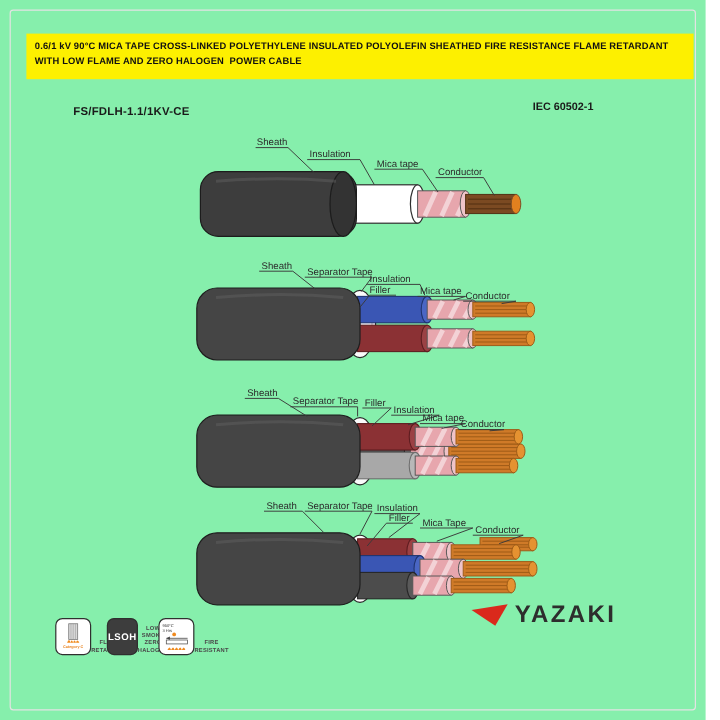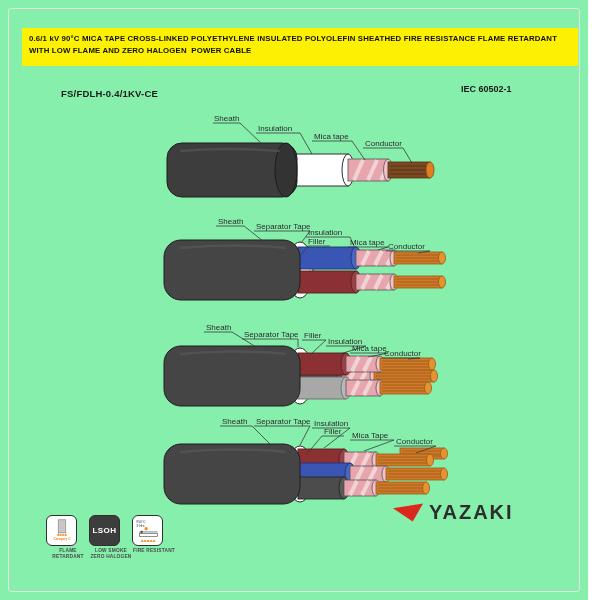--- a/index.html
+++ b/index.html
@@ -3,51 +3,51 @@
 <meta charset="utf-8">
 <style>
   html,body{margin:0;padding:0;background:#fff;}
   .page{position:relative;width:588px;height:600px;background:#86efac;overflow:hidden;
         font-family:"Liberation Sans",sans-serif;color:#1a1a1a;}
   .frame{position:absolute;inset:8px;border:1px solid #e3e3e3;border-radius:3px;pointer-events:none;}
   .banner{position:absolute;left:22px;top:28px;width:556px;height:38px;background:#fdf000;
           box-sizing:border-box;padding:5px 7px;}
   .banner div{font-size:7.8px;font-weight:bold;color:#111;white-space:pre;line-height:1.55;letter-spacing:.15px;}
   .pcode{position:absolute;left:61px;top:88px;font-size:9.5px;font-weight:bold;letter-spacing:.2px;}
-  .std{position:absolute;left:444px;top:84px;font-size:9px;font-weight:bold;margin-left:17px;}
+  .std{position:absolute;left:444px;top:84px;font-size:9px;font-weight:bold;}
   svg.diag{position:absolute;}
   .lbl{font-family:"Liberation Sans",sans-serif;font-size:8px;fill:#2b2b2b;}
   .leader{fill:none;stroke:#3a3a3a;stroke-width:.8;}
   .mst{stroke:#f3d2d6;stroke-width:4;fill:none;}
   .cst{stroke:#9c5a16;stroke-width:.8;fill:none;}
   .cst1{stroke:#4f2e12;stroke-width:.8;fill:none;}
   .hl{stroke:#5f5f5f;stroke-width:2.5;fill:none;opacity:.5;}
   .badges{position:absolute;left:46px;top:515px;display:flex;gap:5px;}
-  .badge{width:38px;display:flex;flex-direction:column;align-items:flex-start;}
+  .badge{width:38px;display:flex;align-items:flex-end;}
   .bbox{width:31px;height:31px;box-sizing:border-box;border:1.6px solid #2f2f2f;border-radius:6px;
         background:#fff;display:flex;align-items:center;justify-content:center;}
   .bbox.dark{background:#3d3d3d;}
   .lsoh{color:#fff;font-weight:bold;font-size:8px;letter-spacing:.4px;}
   .cap{margin-top:2px;text-align:center;font-size:4.8px;font-weight:bold;color:#4a4a4a;
        line-height:1.25;letter-spacing:.2px;width:44px;}
   .brand{position:absolute;left:392px;top:499px;display:flex;align-items:center;height:26px;}
   .brand-text{font-size:20px;font-weight:bold;letter-spacing:2px;color:#2d2d2d;margin-left:5px;}
 </style>
 </head>
 <body>
 
 <div class="page">
   <div class="frame"></div>
 
   <div class="banner">
     <div>0.6/1 kV 90°C MICA TAPE CROSS-LINKED POLYETHYLENE INSULATED POLYOLEFIN SHEATHED FIRE RESISTANCE FLAME RETARDANT</div>
     <div>WITH LOW FLAME AND ZERO HALOGEN  POWER CABLE</div>
   </div>
 
-  <div class="pcode">FS/FDLH-0.4/1KV-CE</div>
+  <div class="pcode">FS/FDLH-1.1/1KV-CE</div>
   <div class="std">IEC 60502-1</div>
 
   <svg class="diag" style="left:150px;top:110px" width="300" height="95" viewBox="0 0 300 95">
     <g>
       <rect x="130" y="44" width="68" height="32" fill="#ffffff" stroke="#2e2e2e" stroke-width="1"></rect>
       <ellipse cx="198" cy="60" rx="6" ry="16" fill="#ffffff" stroke="#2e2e2e" stroke-width="1"></ellipse>
     </g>
     <g>
       <rect x="198" y="49" width="40" height="22" fill="#e7a6ad" stroke="#555" stroke-width=".8"></rect>
       <path class="mst" d="M204,70 L213,50 M218,70 L227,50 M231,70 L238,55"></path>

